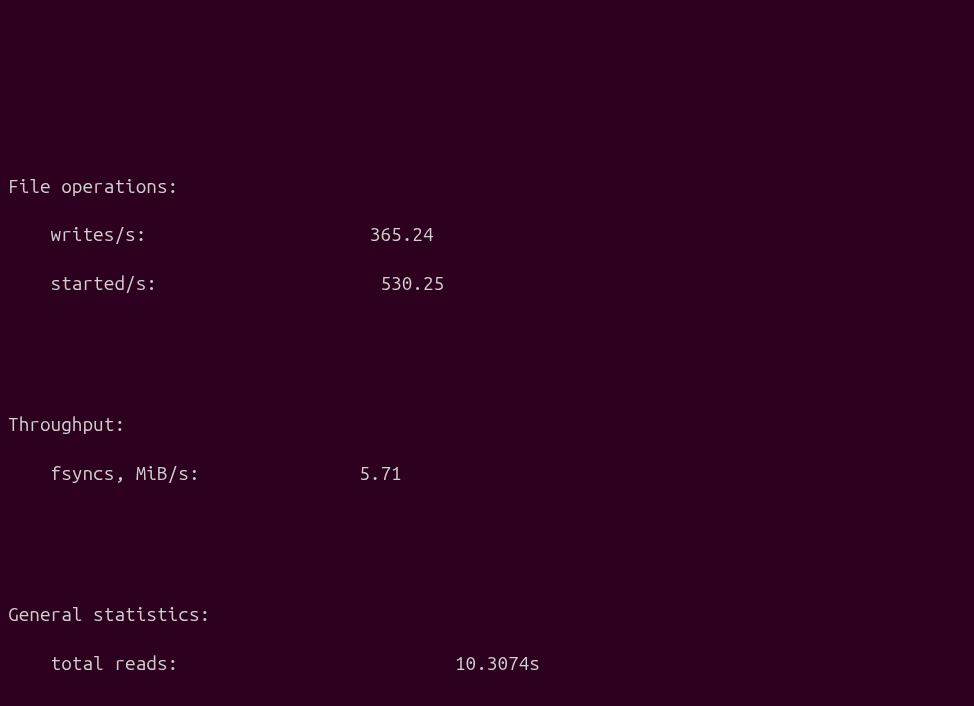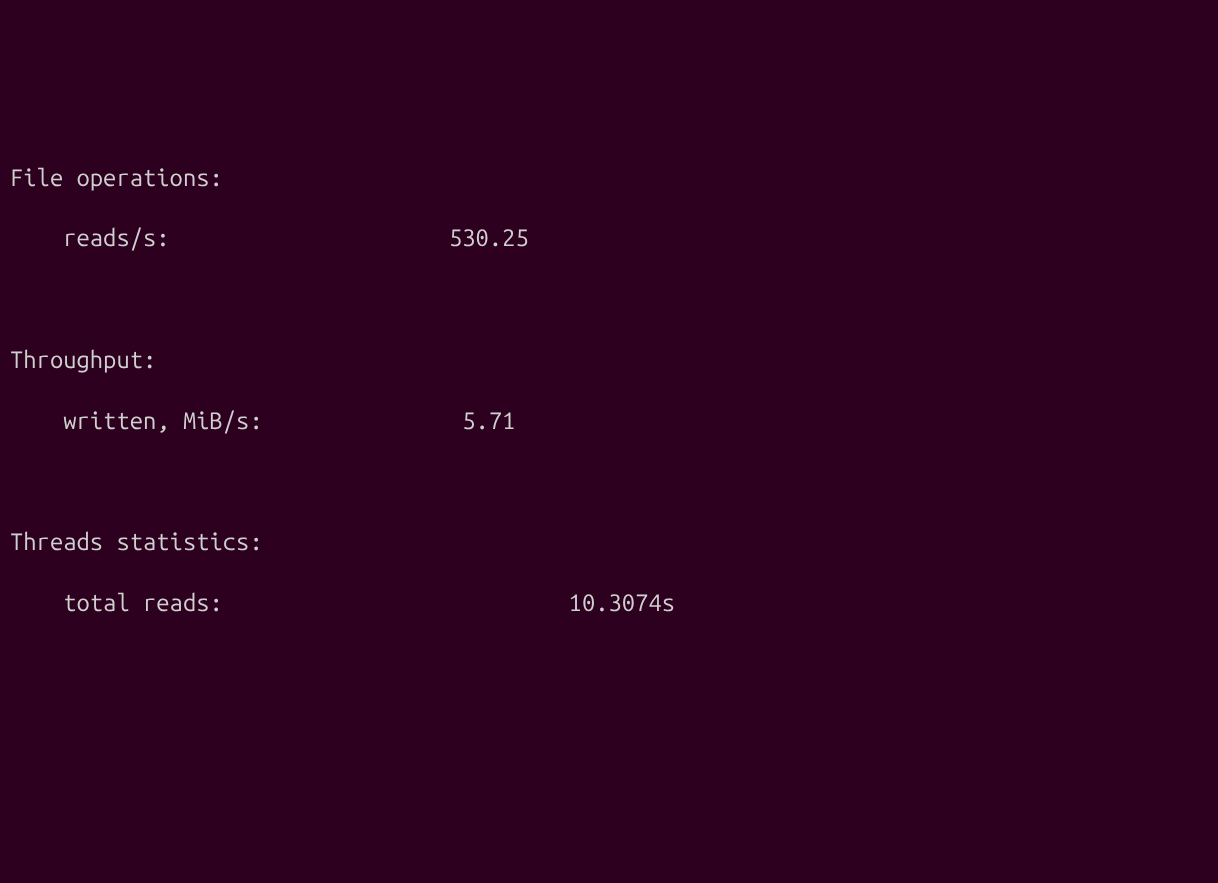--- a/index.html
+++ b/index.html
@@ -16,41 +16,43 @@
       width: 974px;
       height: 706px;
       overflow: hidden;
       line-height: 1.28;
     }
     .terminal-output {
       white-space: pre;
     }
     .section-header {
       color: #d0d0d0;
+      margin-top: 44px;
     }
     .line {
       display: block;
     }
     .kv-row {
       display: block;
     }
   </style>
 </head>
 <body>
 
 <div class="terminal-output">
 <span class="line"> </span>
 <span class="line"> </span>
 <span class="line section-header">File operations:</span>
-<span class="kv-row"><span>    reads/s:                     </span><span>530.25</span></span>
+<span class="kv-row"><span>    writes/s:                     </span><span>365.24</span></span>
+<span class="kv-row"><span>    started/s:                     </span><span>530.25</span></span>
 <span class="line"> </span>
 <span class="line section-header">Throughput:</span>
-<span class="kv-row"><span>    written, MiB/s:               </span><span>5.71</span></span>
+<span class="kv-row"><span>    fsyncs, MiB/s:               </span><span>5.71</span></span>
 <span class="line"> </span>
-<span class="line section-header">Threads statistics:</span>
+<span class="line section-header">General statistics:</span>
 <span class="kv-row"><span>    total reads:                          </span><span>10.3074s</span></span>
 
 
 
 
 
 
 
 
 

